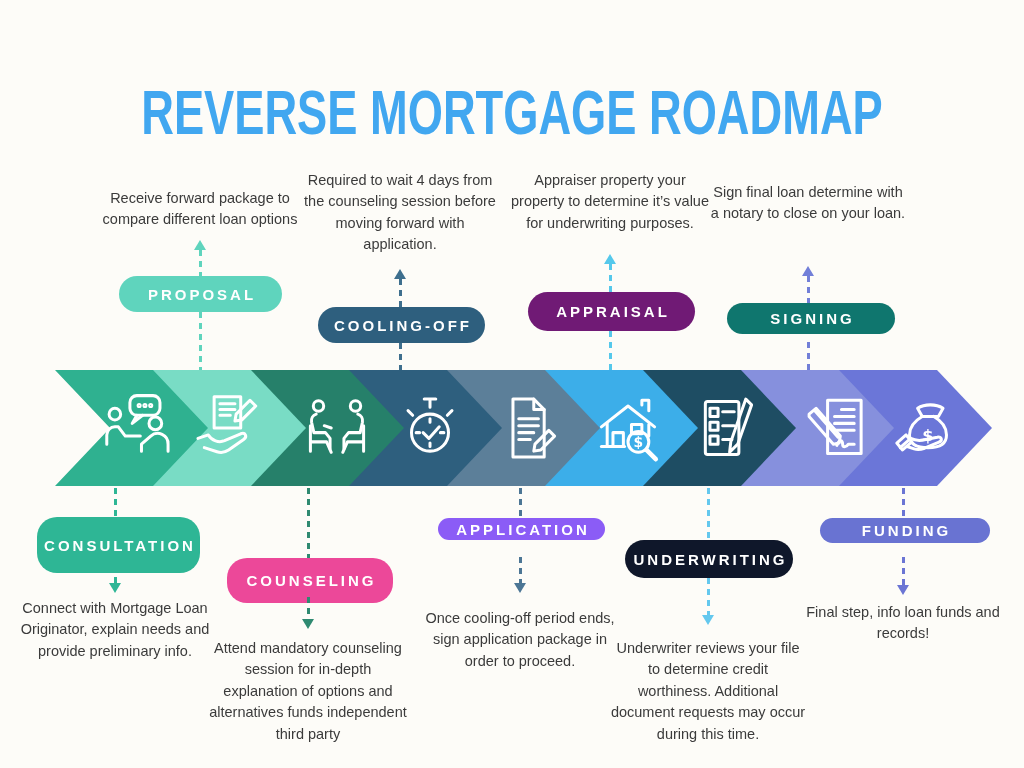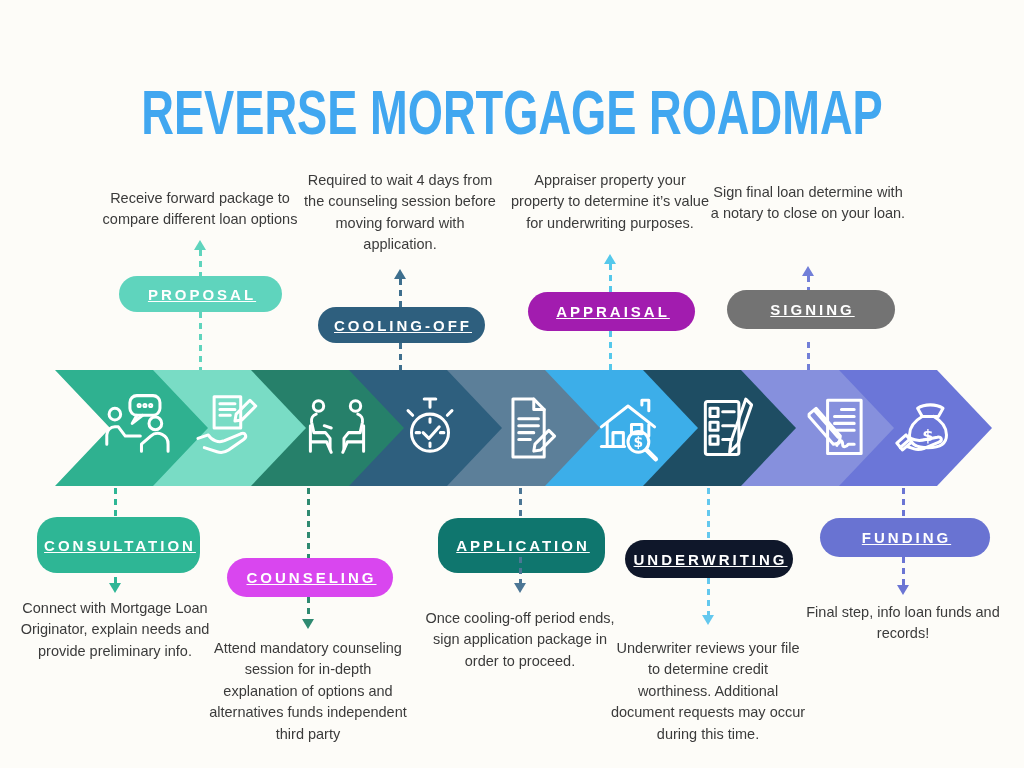--- a/index.html
+++ b/index.html
@@ -14,21 +14,21 @@
   .seg{position:absolute;top:0;height:116px;width:153px;
        clip-path:polygon(0 0,98px 0,153px 58px,98px 116px,0 116px);}
   .seg-first{clip-path:polygon(0 0,98px 0,153px 58px,98px 116px,0 116px,55px 58px);}
   .icon{position:absolute;top:21px;width:74px;height:74px;z-index:20;}
   .icon svg{width:100%;height:100%;fill:none;stroke:#fff;stroke-width:2.6;
             stroke-linecap:round;stroke-linejoin:round;}
   .icon svg text{fill:#fff;stroke:none;font-weight:bold;font-family:"DejaVu Sans",sans-serif;}
 
   .pill{position:absolute;border-radius:20px;color:#fff;font-weight:bold;font-size:15px;
         letter-spacing:3px;padding-left:3px;display:flex;align-items:center;justify-content:center;
-        white-space:nowrap;text-decoration:underline;}
+        white-space:nowrap;}
   .desc{position:absolute;font-size:14.5px;line-height:1.48;color:#3b3b3b;text-align:center;
         font-weight:500;}
   .dash{position:absolute;width:3px;
         background:repeating-linear-gradient(to bottom,var(--c) 0 6px,transparent 6px 11px);}
   .arrow-up{position:absolute;width:0;height:0;border-left:6px solid transparent;
         border-right:6px solid transparent;border-bottom:10px solid var(--c);}
   .arrow-down{position:absolute;width:0;height:0;border-left:6px solid transparent;
         border-right:6px solid transparent;border-top:10px solid var(--c);}
 </style>
 </head>
@@ -152,67 +152,67 @@
   <div>
     <div class="desc" style="left:98px;top:188px;width:204px">Receive forward package to compare different loan options</div>
     <div class="arrow-up" style="left: 194px; top: 240px; --c: #5fd4bd;"></div>
     <div class="dash" style="left: 198.5px; top: 250px; height: 26px; --c: #5fd4bd;"></div>
     <div class="pill" style="left: 119px; top: 276px; width: 160px; height: 36px; background: rgb(95, 212, 189);">PROPOSAL</div>
     <div class="dash" style="left: 198.5px; top: 312px; height: 59px; --c: #5fd4bd;"></div>
   </div>
 
   <div>
     <div class="dash" style="left: 306.5px; top: 488px; height: 70px; --c: #2f8a71;"></div>
-    <div class="pill" style="left: 227px; top: 558px; width: 163px; height: 39px; background: #d946ef;">COUNSELING</div>
+    <div class="pill" style="left: 227px; top: 558px; width: 163px; height: 45px; background: #ec4899;">COUNSELING</div>
     <div class="dash" style="left: 306.5px; top: 597px; height: 22px; --c: #2f8a71;"></div>
     <div class="arrow-down" style="left: 302px; top: 619px; --c: #2f8a71;"></div>
     <div class="desc" style="left:208px;top:638px;width:200px">Attend mandatory counseling session for in-depth explanation of options and alternatives funds independent third party</div>
   </div>
 
   <div>
     <div class="desc" style="left:303px;top:170px;width:194px">Required to wait 4 days from the counseling session before moving forward with application.</div>
     <div class="arrow-up" style="left: 394px; top: 269px; --c: #3e6f8e;"></div>
     <div class="dash" style="left: 398.5px; top: 279px; height: 28px; --c: #3e6f8e;"></div>
     <div class="pill" style="left: 318px; top: 307px; width: 164px; height: 36px; background: rgb(46, 95, 126);">COOLING-OFF</div>
     <div class="dash" style="left: 398.5px; top: 343px; height: 28px; --c: #3e6f8e;"></div>
   </div>
 
   <div>
     <div class="dash" style="left: 518.5px; top: 488px; height: 30px; --c: #4c7695;"></div>
-    <div class="pill" style="left: 438px; top: 518px; width: 164px; height: 55px; background: #0f766e;">APPLICATION</div>
+    <div class="pill" style="left: 438px; top: 518px; width: 164px; height: 22px; background: #8b5cf6;">APPLICATION</div>
     <div class="dash" style="left: 518.5px; top: 557px; height: 26px; --c: #4c7695;"></div>
     <div class="arrow-down" style="left: 514px; top: 583px; --c: #4c7695;"></div>
     <div class="desc" style="left:423px;top:608px;width:194px">Once cooling-off period ends, sign application package in order to proceed.</div>
   </div>
 
   <div>
     <div class="desc" style="left:508px;top:170px;width:204px">Appraiser property your property to determine it’s value for underwriting purposes.</div>
     <div class="arrow-up" style="left: 604px; top: 254px; --c: #55c8eb;"></div>
     <div class="dash" style="left: 608.5px; top: 264px; height: 28px; --c: #55c8eb;"></div>
-    <div class="pill" style="left: 528px; top: 292px; width: 164px; height: 39px; background: #a21caf;">APPRAISAL</div>
+    <div class="pill" style="left: 528px; top: 292px; width: 164px; height: 39px; background: #701a75;">APPRAISAL</div>
     <div class="dash" style="left: 608.5px; top: 331px; height: 40px; --c: #55c8eb;"></div>
   </div>
 
   <div>
     <div class="dash" style="left: 706.5px; top: 488px; height: 52px; --c: #64c8ee;"></div>
     <div class="pill" style="left: 625px; top: 540px; width: 165px; height: 38px; background: #0f172a;">UNDERWRITING</div>
     <div class="dash" style="left: 706.5px; top: 578px; height: 37px; --c: #64c8ee;"></div>
     <div class="arrow-down" style="left: 702px; top: 615px; --c: #64c8ee;"></div>
     <div class="desc" style="left:610px;top:638px;width:196px">Underwriter reviews your file to determine credit worthiness. Additional document requests may occur during this time.</div>
   </div>
 
   <div>
     <div class="desc" style="left:710px;top:182px;width:196px">Sign final loan determine with a notary to close on your loan.</div>
     <div class="arrow-up" style="left: 802px; top: 266px; --c: #727fd8;"></div>
     <div class="dash" style="left: 806.5px; top: 276px; height: 27px; --c: #727fd8;"></div>
-    <div class="pill" style="left: 727px; top: 290px; width: 165px; height: 39px; background: #737373;">SIGNING</div>
+    <div class="pill" style="left: 727px; top: 303px; width: 165px; height: 31px; background: #0f766e;">SIGNING</div>
     <div class="dash" style="left: 806.5px; top: 342px; height: 29px; --c: #727fd8;"></div>
   </div>
 
   <div>
     <div class="dash" style="left: 901.5px; top: 488px; height: 30px; --c: #6b75d4;"></div>
-    <div class="pill" style="left: 820px; top: 518px; width: 167px; height: 39px; background: rgb(105, 115, 210);">FUNDING</div>
+    <div class="pill" style="left: 820px; top: 518px; width: 167px; height: 25px; background: rgb(105, 115, 210);">FUNDING</div>
     <div class="dash" style="left: 901.5px; top: 557px; height: 28px; --c: #6b75d4;"></div>
     <div class="arrow-down" style="left: 897px; top: 585px; --c: #6b75d4;"></div>
     <div class="desc" style="left:803px;top:602px;width:200px">Final step, info loan funds and records!</div>
   </div>
 
 </div>
 
 </body></html>

